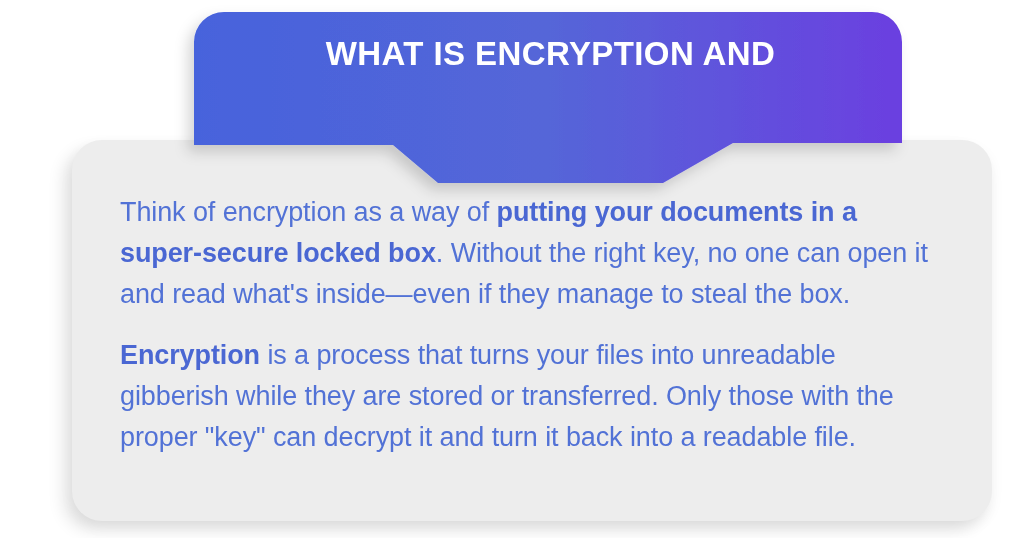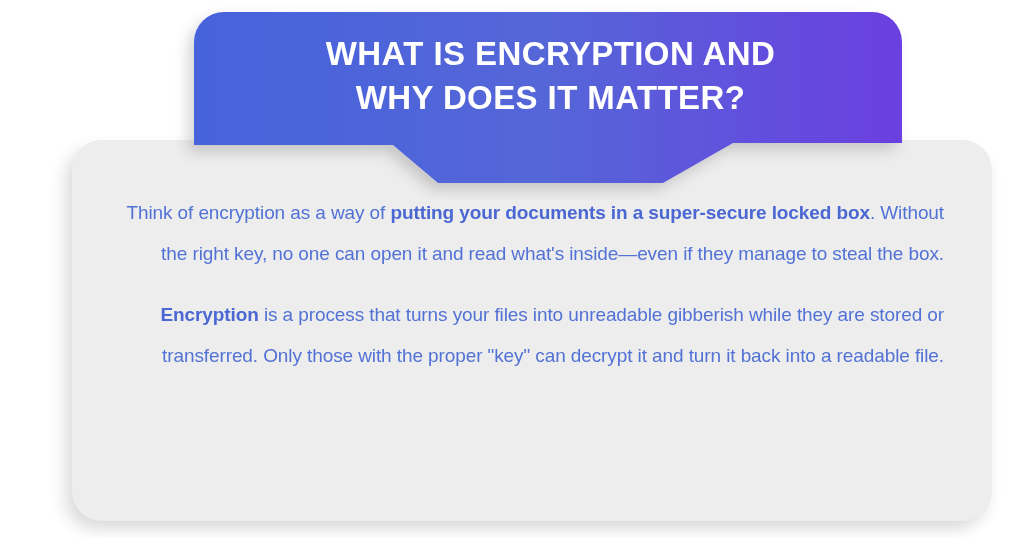--- a/index.html
+++ b/index.html
@@ -32,23 +32,23 @@
     border-radius: 30px;
     box-shadow: -9px 9px 16px rgba(0,0,0,0.10),
                  0 6px 14px rgba(0,0,0,0.05);
   }
 
   .card-text {
     position: absolute;
     left: 48px;
     top: 52px;
     width: 824px;
-    text-align: right;
+    text-align: left;
     color: #5272d6;
-    font-size: 19px;
+    font-size: 27px;
     line-height: 41px;
     letter-spacing: -0.1px;
   }
   .card-text p {
     margin: 0;
   }
   .card-text p.second {
     margin-top: 20px;
   }
   .card-text b {
@@ -126,17 +126,16 @@
                L 420,183
                L 375,145
                L 176,145
                L 176,42
                A 30,30 0 0 1 206,12
                Z"></path>
     </svg>
 
     <div class="banner-title">
       <span class="line">What is Encryption and</span>
-      <span class="line">Why Does It Matter?</span>
     </div>
   </div>
 
 </div>
 
 </body></html>

